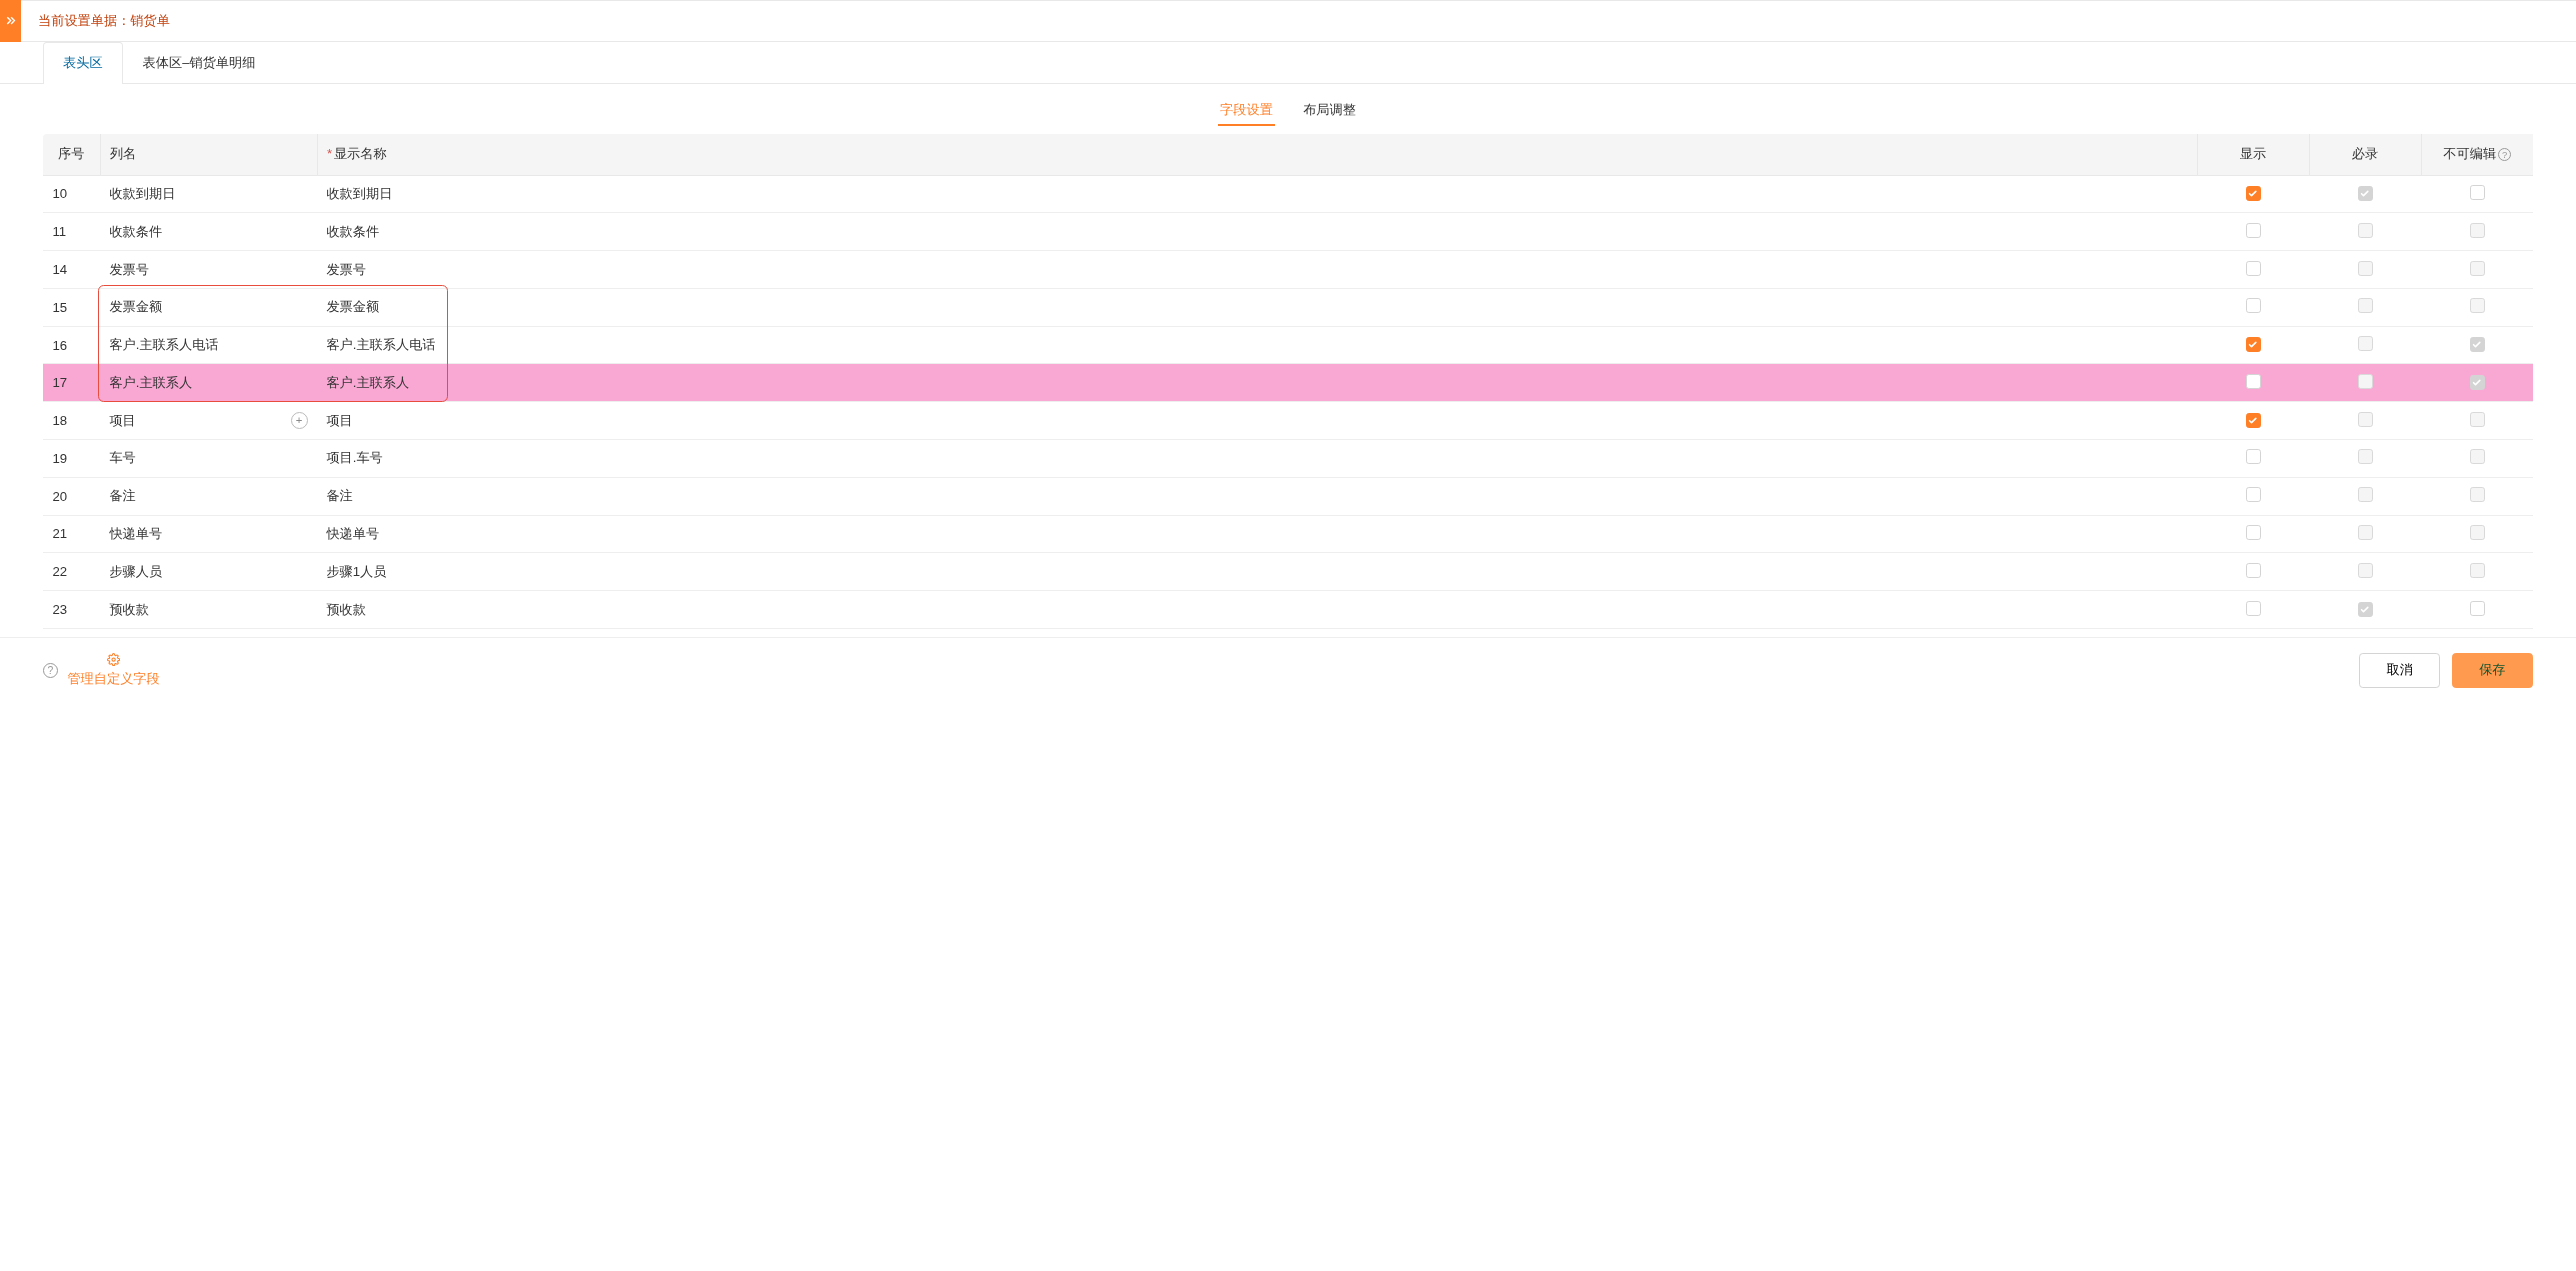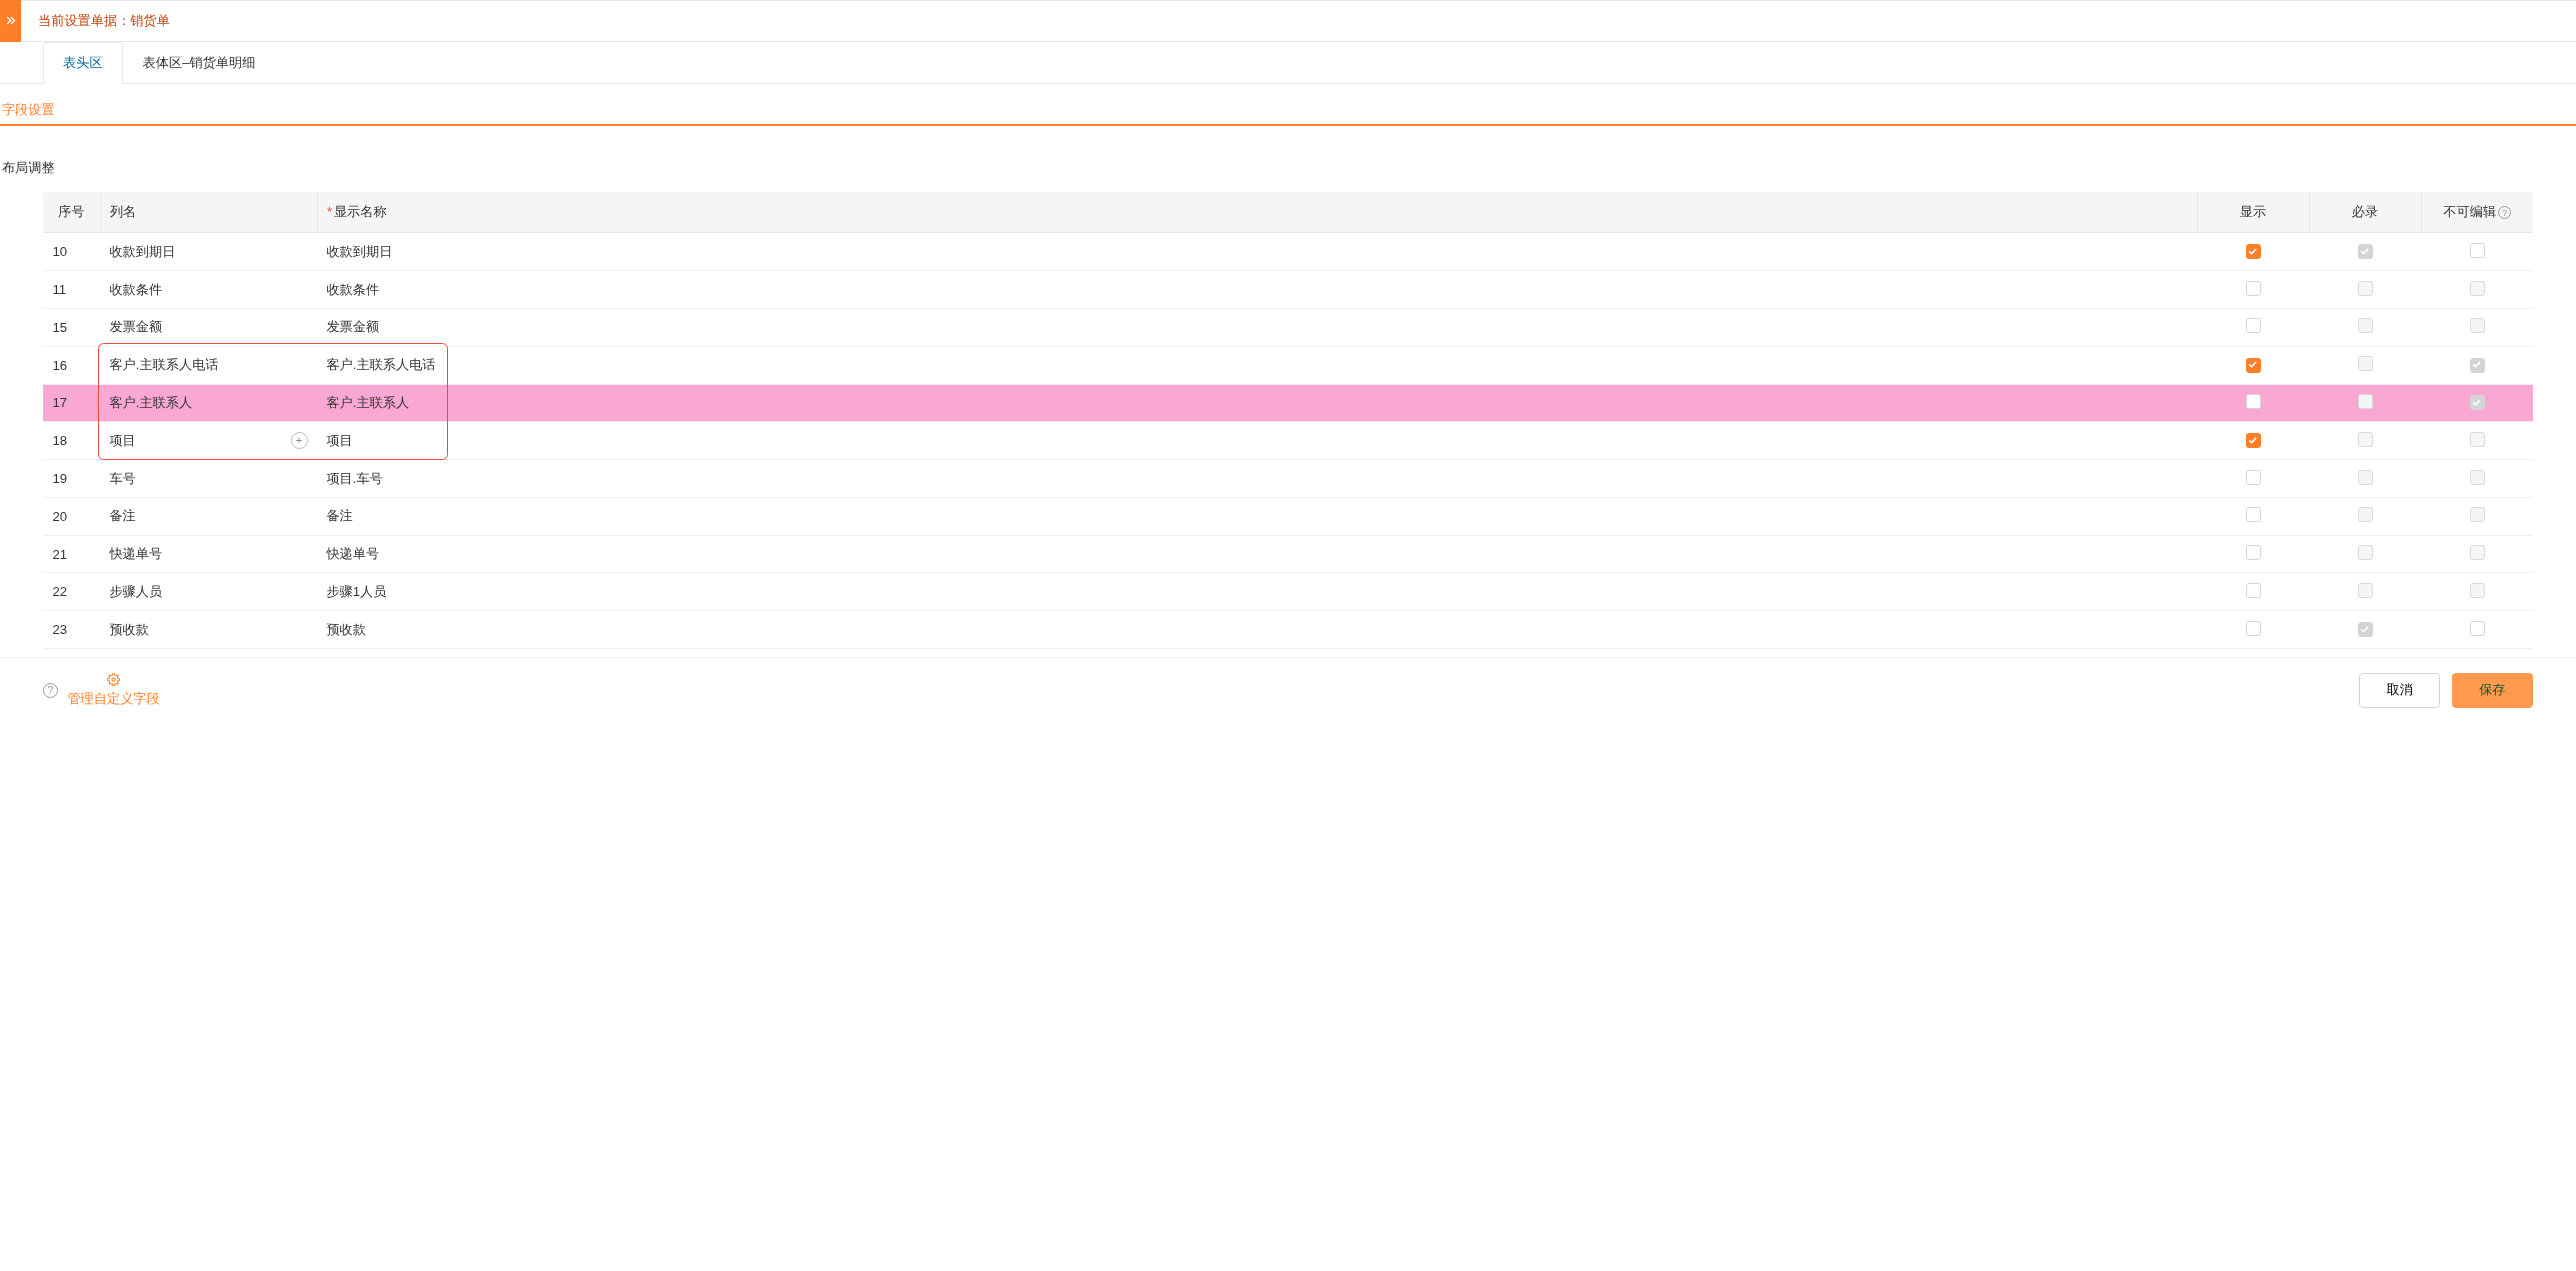--- a/index.html
+++ b/index.html
@@ -55,21 +55,20 @@
   border-color: #e8e8e8;
   background: #fff;
   border-top-left-radius: 3.8px;
   border-top-right-radius: 3.8px;
 }
 .subtabs {
   display: flex;
   justify-content: center;
   gap: 26.5px;
   padding: 11.3px 0 0 0;
-  flex-direction: column;
 }
 .subtab {
   padding: 5.7px 1.9px;
   cursor: pointer;
   border-bottom: 2.8px solid transparent;
 }
 .subtab.active {
   color: #ff7f26;
   border-bottom-color: #ff7f26;
 }
@@ -268,20 +267,32 @@
             <td class="cb"><span class="checkbox"></span></td>
           </tr>
           <tr>
             <td class="idx">11</td>
             <td>
               <div class="col-name-cell">
                 <span>收款条件</span>
               </div>
             </td>
             <td>收款条件</td>
+            <td class="cb"><span class="checkbox"></span></td>
+            <td class="cb"><span class="checkbox disabled"></span></td>
+            <td class="cb"><span class="checkbox disabled"></span></td>
+          </tr>
+          <tr>
+            <td class="idx">14</td>
+            <td>
+              <div class="col-name-cell">
+                <span>发票号</span>
+              </div>
+            </td>
+            <td>发票号</td>
             <td class="cb"><span class="checkbox"></span></td>
             <td class="cb"><span class="checkbox disabled"></span></td>
             <td class="cb"><span class="checkbox disabled"></span></td>
           </tr>
           <tr>
             <td class="idx">15</td>
             <td>
               <div class="col-name-cell">
                 <span>发票金额</span>
               </div>

